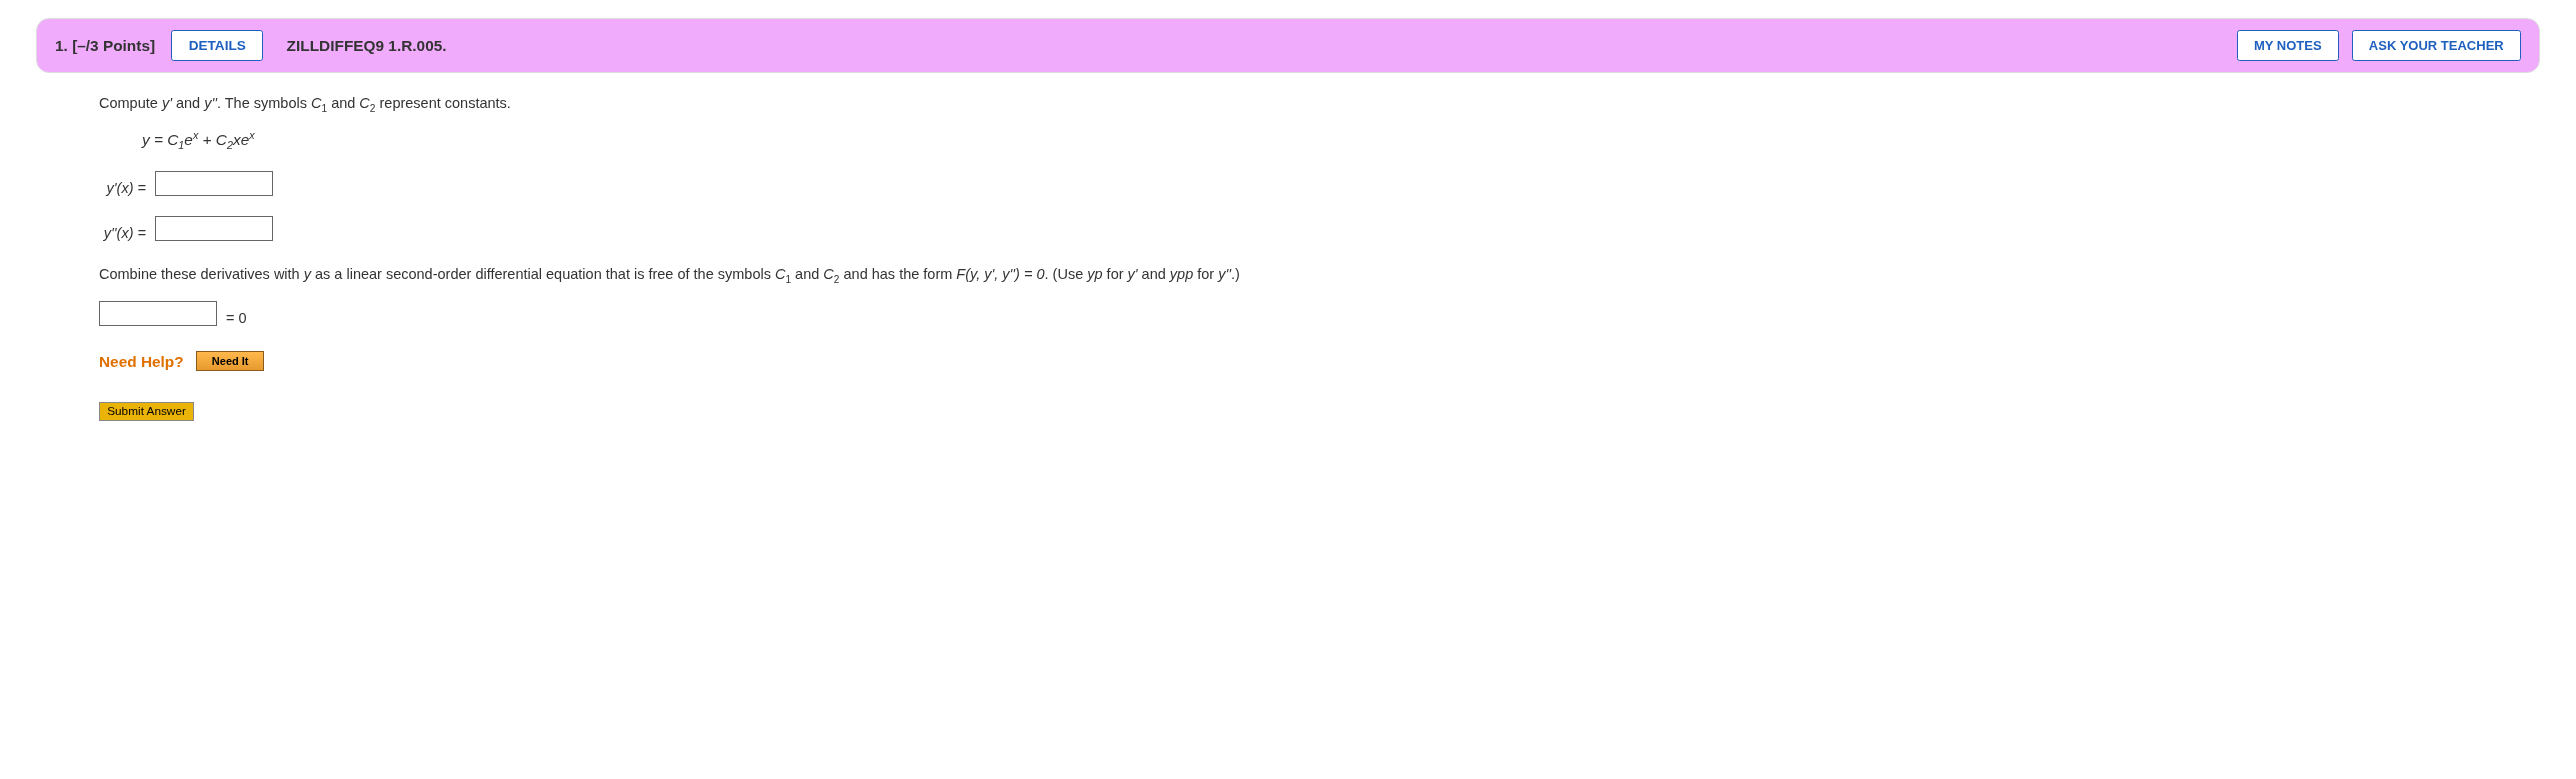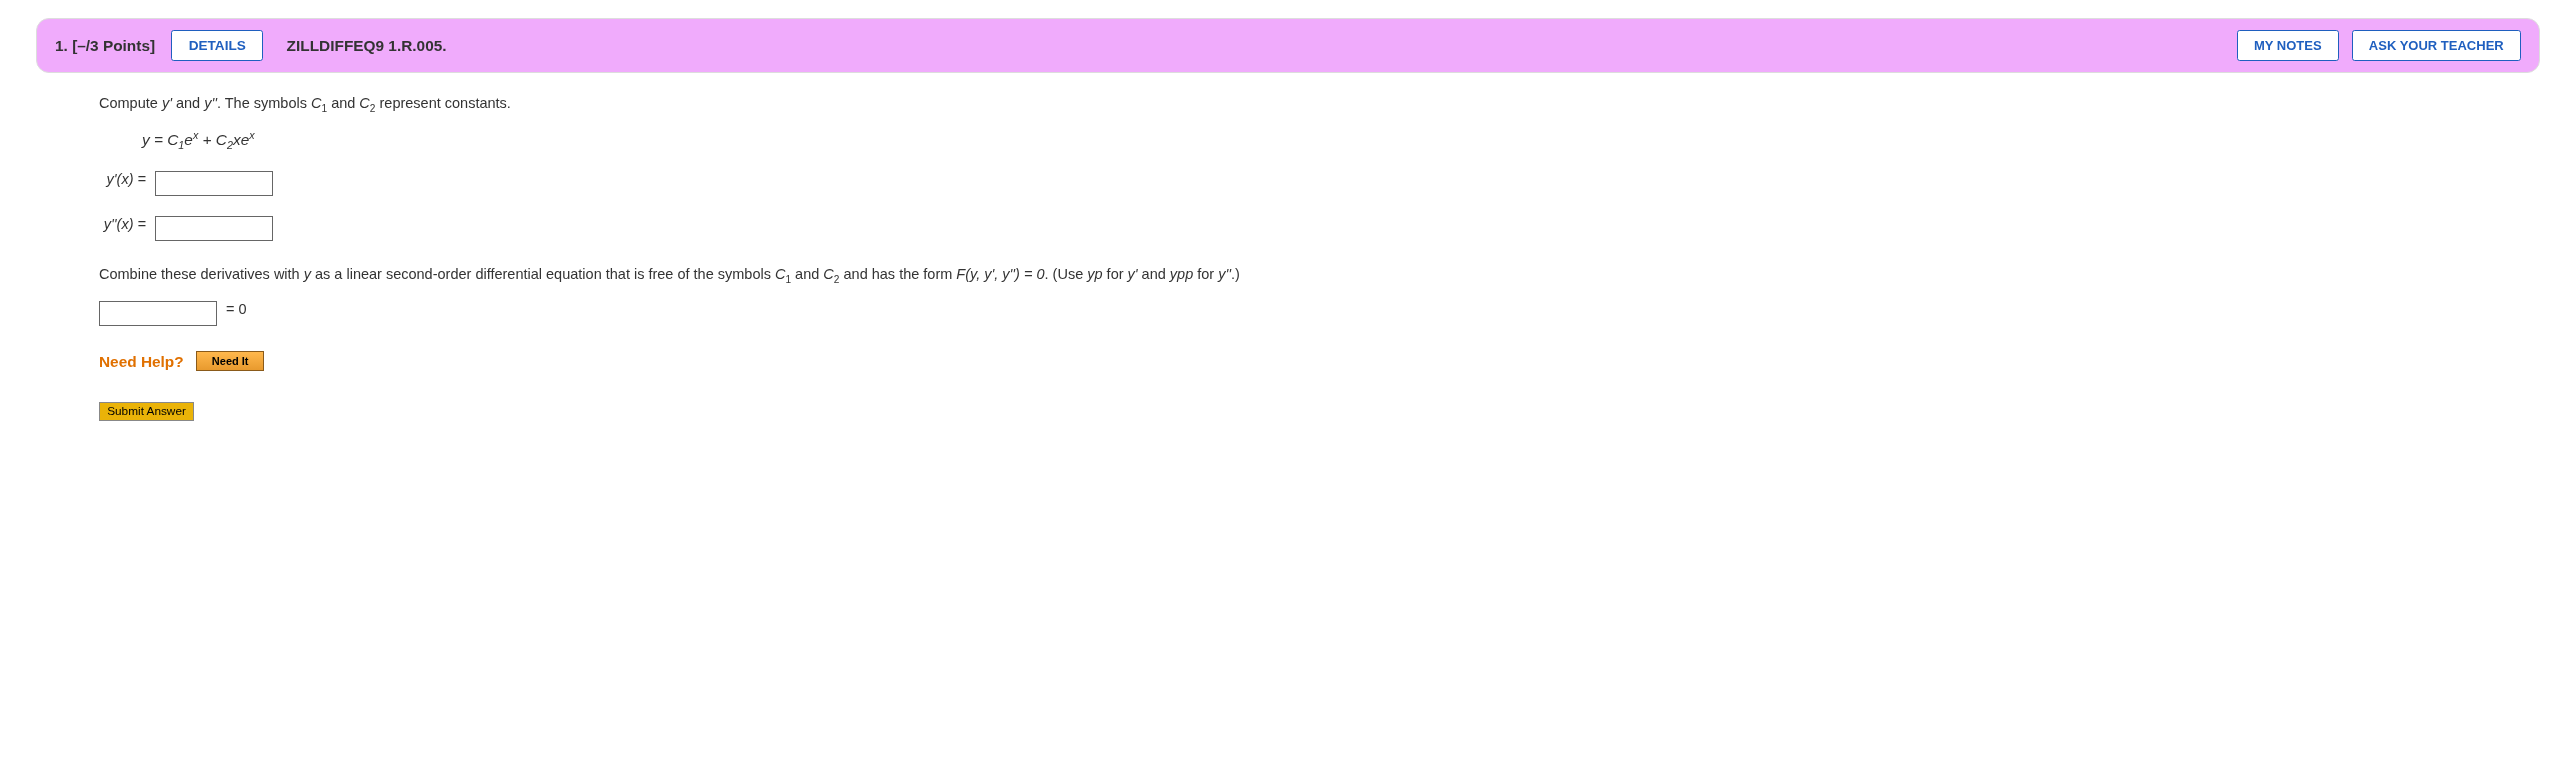--- a/index.html
+++ b/index.html
@@ -10,21 +10,21 @@
 .details-btn { border: 1.8px solid #1f5fbf; color: #1f5fbf; background: #fff; padding: 7.2px 16.3px; font-weight: bold; font-size: 13.6px; border-radius: 2.7px; cursor: pointer; }
 .code-label { font-weight: bold; font-size: 15.4px; color: #333; margin-left: 7.2px; }
 .header-right { display: flex; gap: 12.7px; }
 .outline-btn { border: 1.8px solid #1f5fbf; color: #1f5fbf; background: #fff; padding: 7.2px 16.3px; font-weight: bold; font-size: 13px; border-radius: 2.7px; cursor: pointer; white-space: nowrap; }
 .content { padding: 22px 63px 9px 63px; }
 .instr { margin-bottom: 14.5px; font-size: 14.5px; color: #333; }
 .ital { font-style: italic; }
 .sub { font-size: 0.7em; vertical-align: sub; }
 .sup { font-size: 0.7em; vertical-align: super; }
 .eq-line { margin: 0 0 20px 43px; font-style: italic; font-size: 15.4px; }
-.input-row { display: flex; align-items: flex-start; margin-bottom: 20px; gap: 9px; }
+.input-row { display: flex; align-items: flex-end; margin-bottom: 20px; gap: 9px; }
 .label-math { font-style: italic; font-size: 14.5px; min-width: 47px; text-align: right; }
 .math-input { border: 0.9px solid #666; padding: 3.6px 5.4px; width: 118px; height: 25px; font-size: 12.7px; }
 .instr2 { margin: 25px 0 16.3px 0; font-size: 14.5px; color: #333; }
 .need-help { display: flex; align-items: flex-end; gap: 12.7px; margin-top: 25px; }
 .need-help-label { color: #e07000; font-weight: bold; font-size: 15.4px; }
 .readit-btn { background: linear-gradient(#ffb84d, #e89a2e); border: 0.9px solid #8a5a1a; padding: 2.7px 14.5px; font-size: 11px; font-weight: bold; color: #000; cursor: pointer; }
 .submit-btn { margin-top: 31px; background: #eab308; border: 0.9px solid #888; padding: 1.8px 7.2px; font-size: 11.8px; cursor: pointer; }
 </style>
 </head>
 <body>

